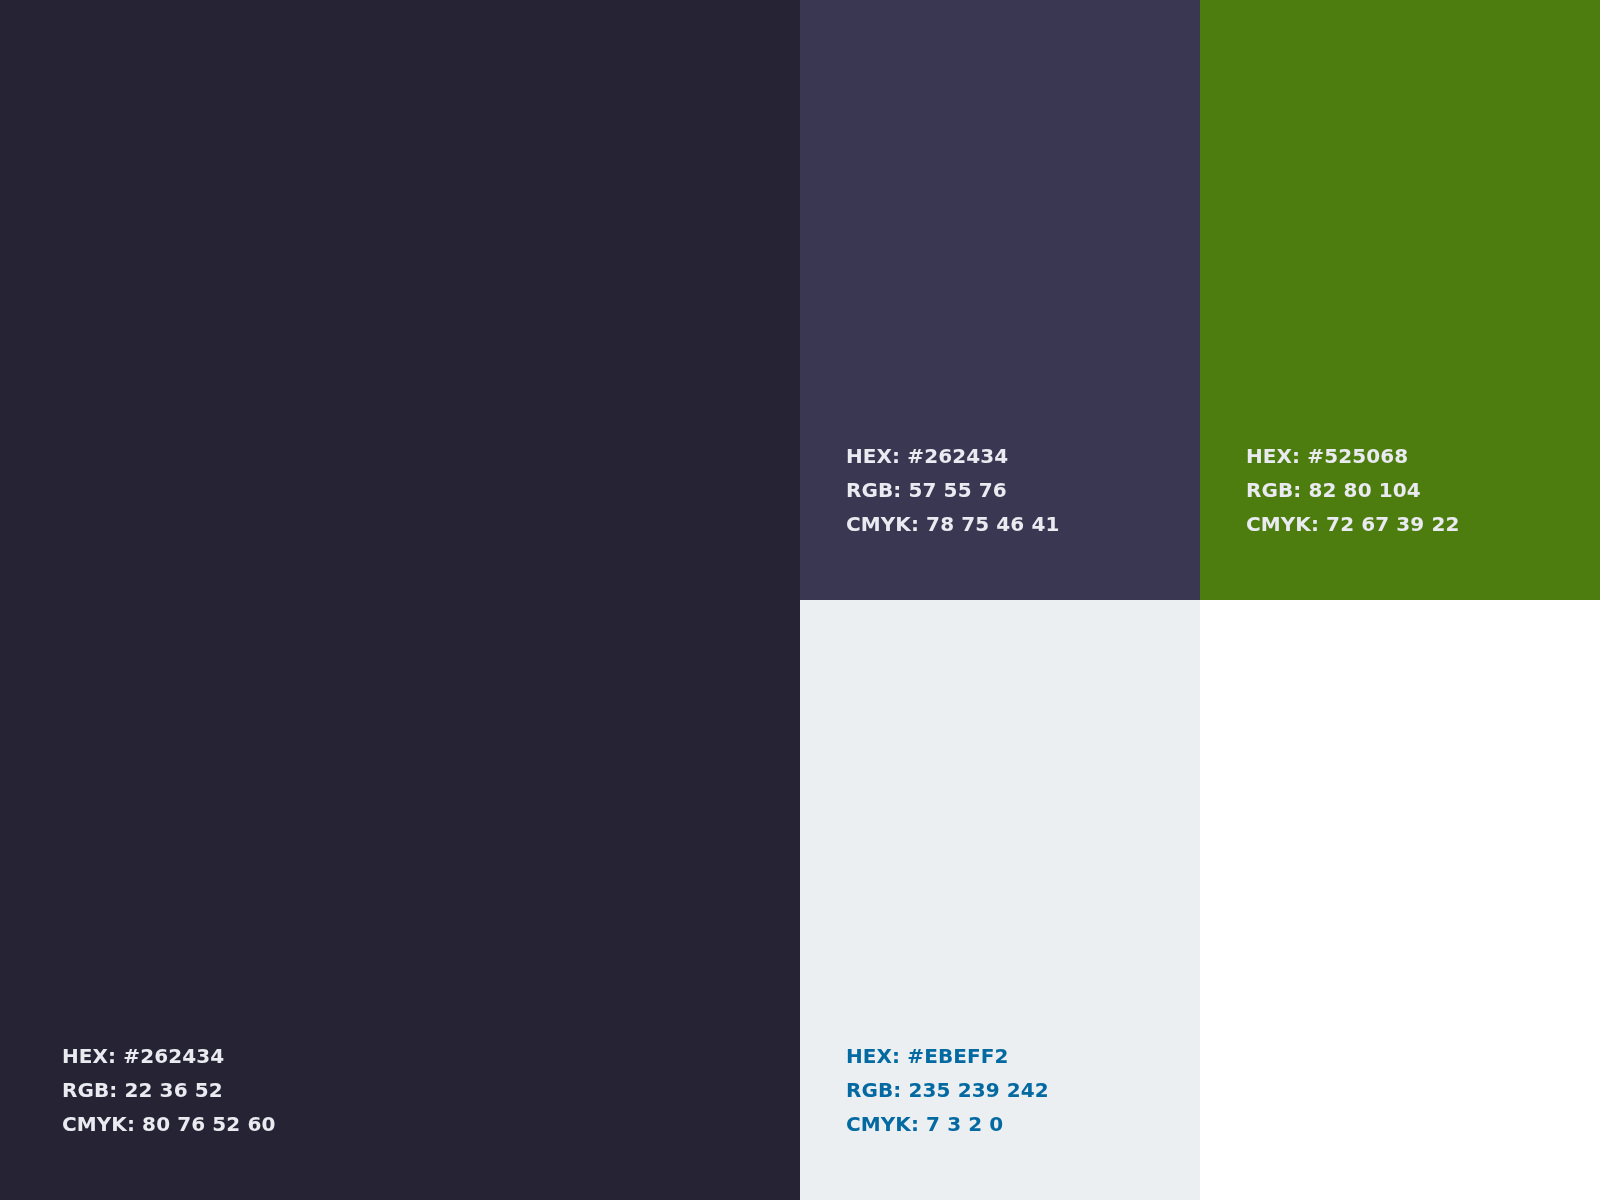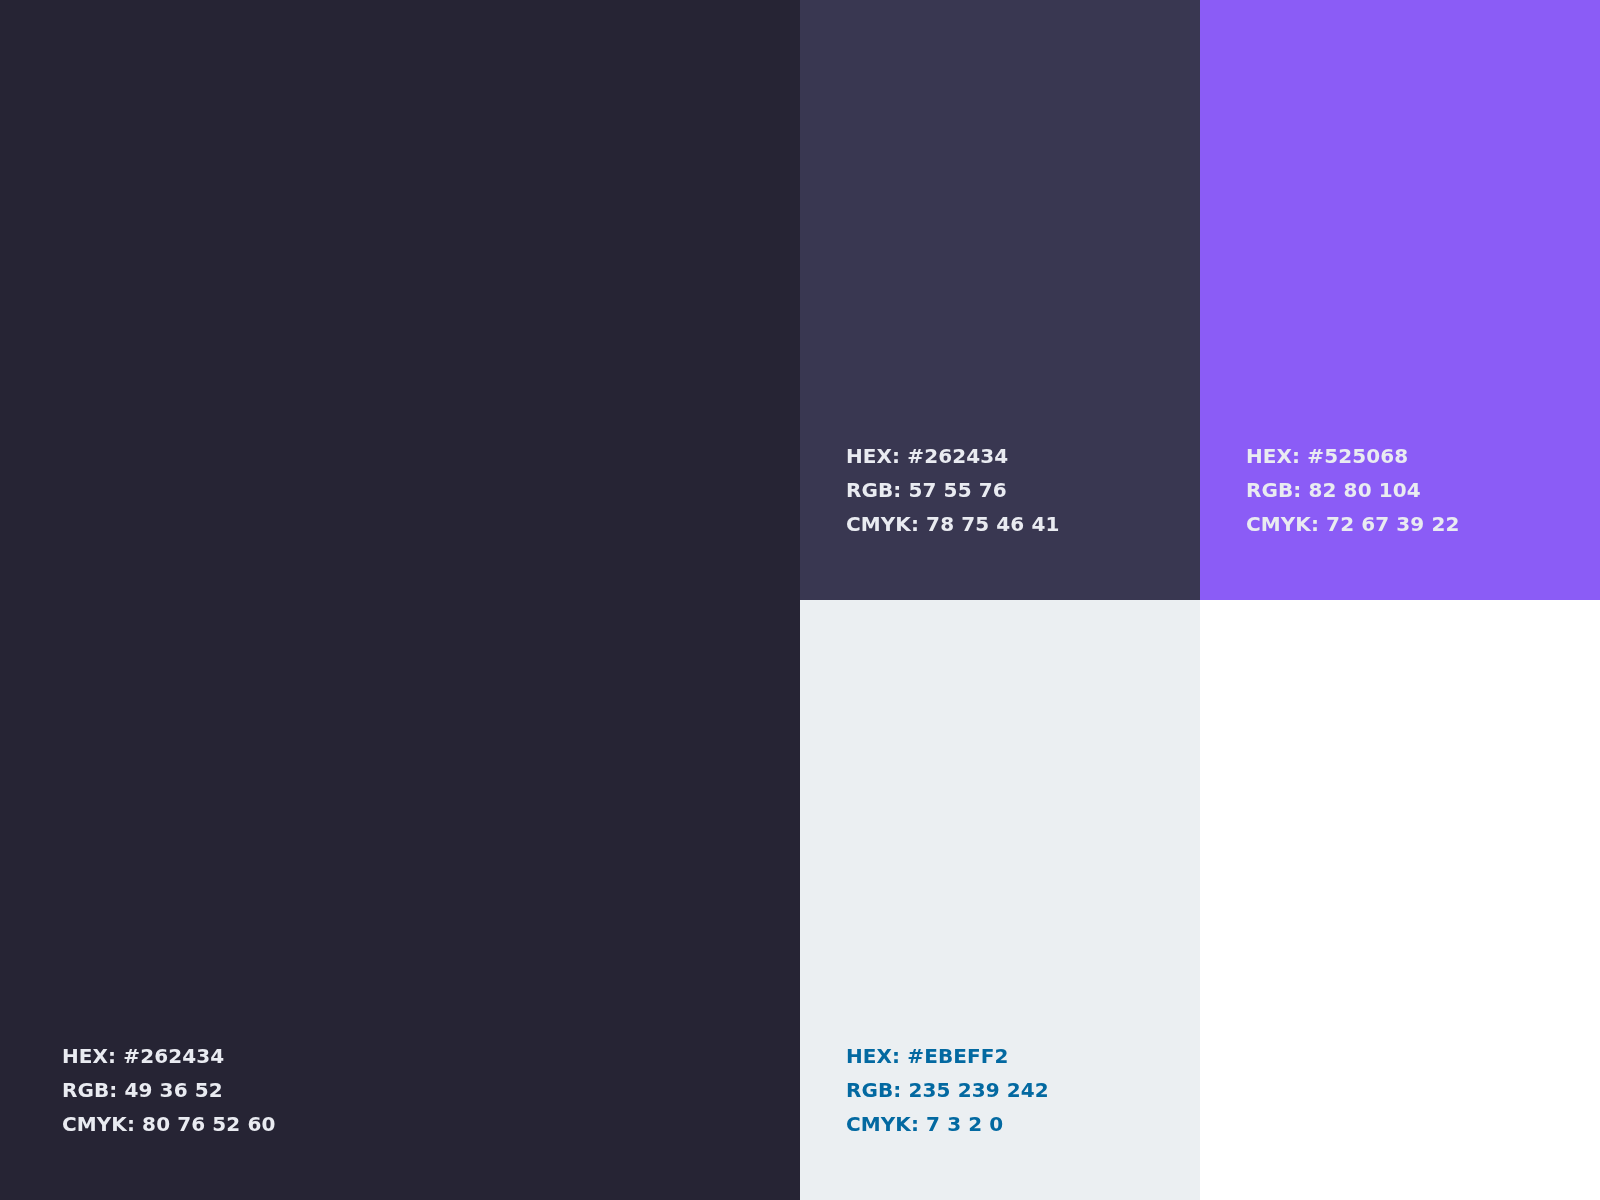--- a/index.html
+++ b/index.html
@@ -71,36 +71,36 @@
   .dark-text  .info-line { color: #0369a1; }
 </style>
 </head>
 <body>
 
 <div class="palette">
 
   <div class="swatch-primary light-text" style="background:#262434;">
     <div class="info">
       <span class="info-line">HEX: #262434</span>
-      <span class="info-line">RGB: 49 36 52</span>
+      <span class="info-line">RGB: 22 36 52</span>
       <span class="info-line">CMYK: 80 76 52 60</span>
     </div>
   </div>
 
   <div class="grid">
 
     <div class="swatch light-text" style="background:#393751;">
       <div class="info">
         <span class="info-line">HEX: #262434</span>
         <span class="info-line">RGB: 57 55 76</span>
         <span class="info-line">CMYK: 78 75 46 41</span>
       </div>
     </div>
 
-    <div class="swatch light-text" style="background:#8b5cf6;">
+    <div class="swatch light-text" style="background:#4d7c0f;">
       <div class="info">
         <span class="info-line">HEX: #525068</span>
         <span class="info-line">RGB: 82 80 104</span>
         <span class="info-line">CMYK: 72 67 39 22</span>
       </div>
     </div>
 
     <div class="swatch dark-text" style="background:#ebeff2;">
       <div class="info">
         <span class="info-line">HEX: #EBEFF2</span>

